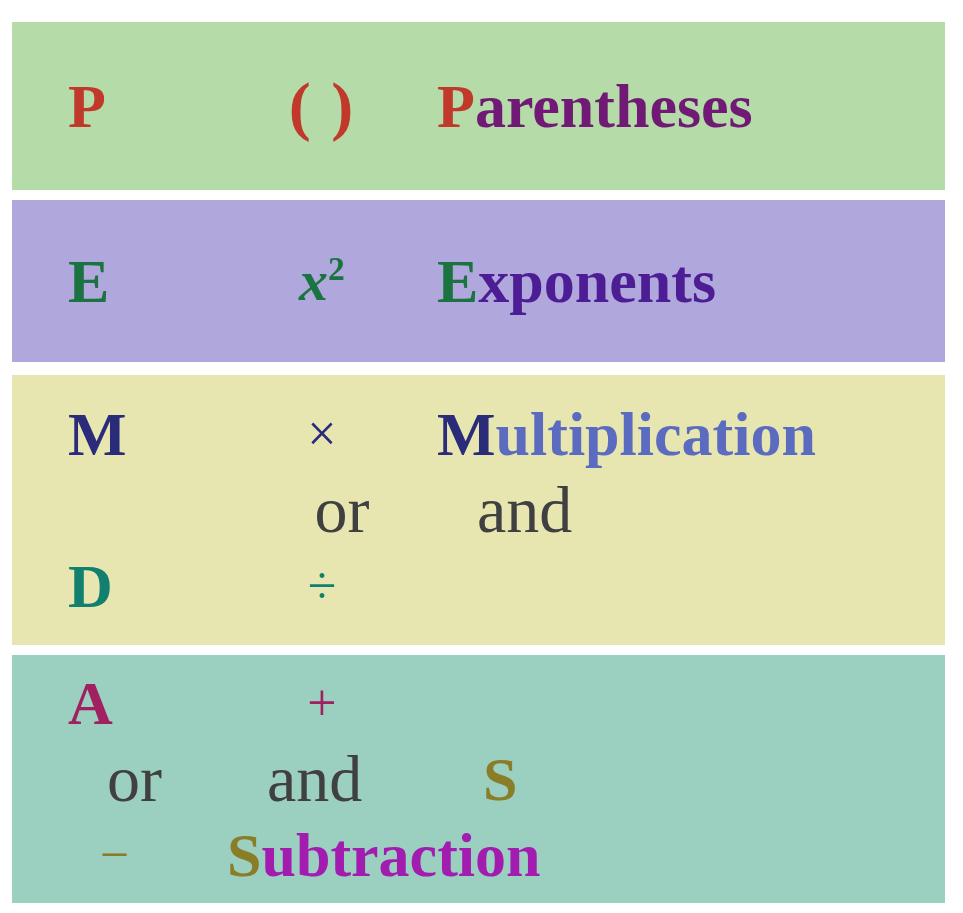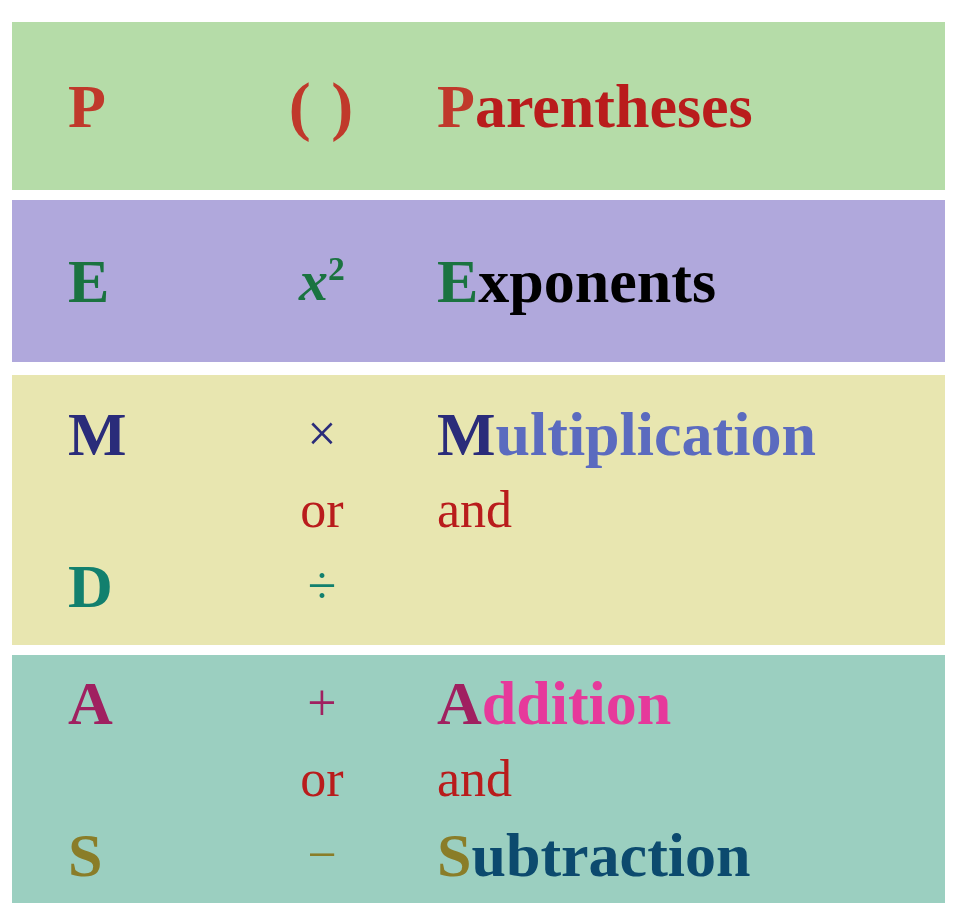--- a/index.html
+++ b/index.html
@@ -72,46 +72,47 @@
     font-size: 0.58em;
     font-style: normal;
     vertical-align: super;
     font-weight: bold;
   }
   .symbol.op {
     font-size: 52px;
     font-weight: normal;
   }
   .conj-text {
-    font-size: 52px;
-    color: #b91c1c;
+    font-size: 66px;
+    color: #404040;
     font-weight: normal;
+    margin-left: 40px;
   }
   .word {
     font-weight: bold;
     font-size: 62px;
   }
   .word .initial {  }
 
   
   .c-p-dark  { color: #c0392b; }
-  .c-p-light { color: #b91c1c; margin-top: 20px; }
+  .c-p-light { color: #701a75; margin-top: 20px; }
   
   .c-e-dark  { color: #1a7340; }
-  .c-e-light { color: #000000; }
+  .c-e-light { color: #4c1d95; }
   
   .c-m-dark  { color: #2a2c7a; }
   .c-m-light { color: #5b6bbf; margin-top: 36px; }
   .c-d-dark  { color: #12806e; }
   .c-d-light { color: #3cbfb0; }
   
   .c-a-dark  { color: #a02060; }
   .c-a-light { color: #e6399b; }
   .c-s-dark  { color: #8a7d28; }
-  .c-s-light { color: #0c4a6e; }
+  .c-s-light { color: #a21caf; }
 
   .empty { visibility: hidden; }
 </style>
 </head>
 <body>
 
 <div class="pemdas-chart">
 
   <div class="band band-p">
     <div class="cell col-letter">
@@ -166,23 +167,20 @@
   </div>
 
   <div class="band band-as">
 
     <div class="cell col-letter">
       <span class="letter c-a-dark">A</span>
     </div>
     <div class="cell col-symbol">
       <span class="symbol op c-a-dark">+</span>
     </div>
-    <div class="cell col-word">
-      <span class="word"><span class="initial c-a-dark">A</span><span class="c-a-light">ddition</span></span>
-    </div>
 
     <div class="cell col-letter conj empty"></div>
     <div class="cell col-symbol conj">
       <span class="conj-text">or</span>
     </div>
     <div class="cell col-word conj">
       <span class="conj-text">and</span>
     </div>
 
     <div class="cell col-letter">

